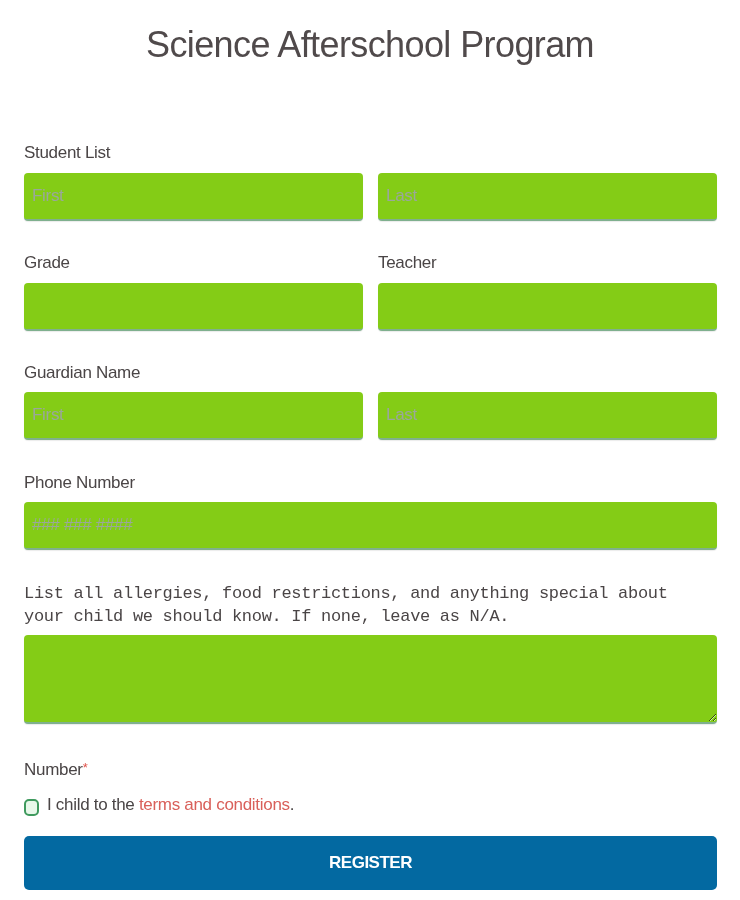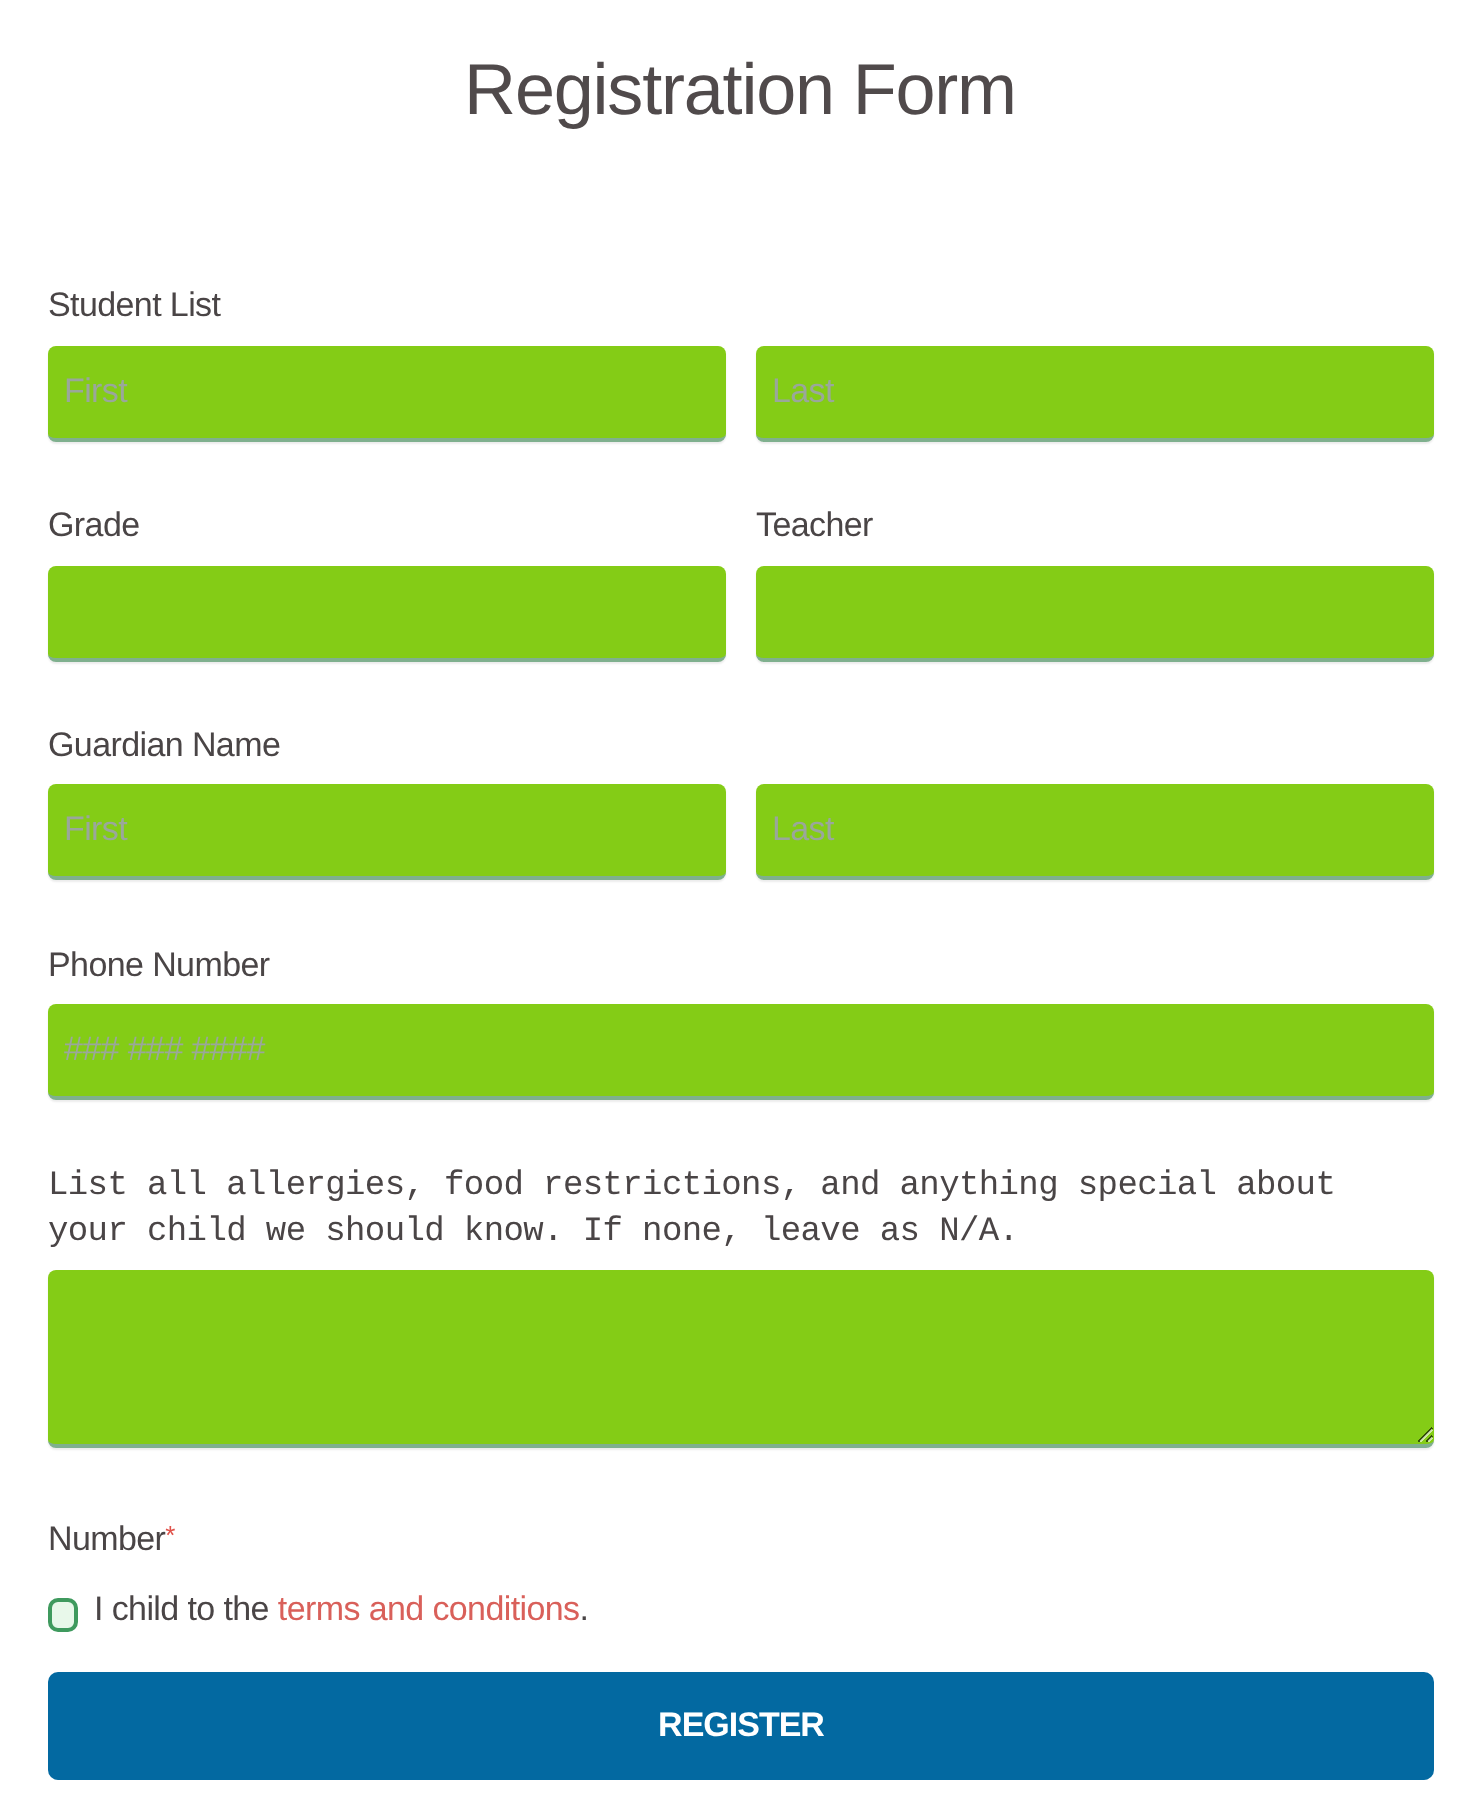--- a/index.html
+++ b/index.html
@@ -34,21 +34,21 @@
     position: absolute; left: 24px; top: 836px; width: 693px; height: 54px;
     background: #0369a1; border: none; border-radius: 5px;
     color: #ffffff; font-family: "Liberation Sans", sans-serif;
     font-size: 17px; font-weight: bold; letter-spacing: -0.5px; cursor: pointer;
   }
 </style>
 </head>
 <body>
 
 <div class="title">
-  <div>Registration Form</div>
+  <div>Science Afterschool Program</div>
 </div>
 
 <div class="label" style="left:24px; top:143px;">Student List</div>
 <input class="field" style="left: 24px; top: 173px; width: 339px;" placeholder="First">
 <input class="field" style="left: 378px; top: 173px; width: 339px;" placeholder="Last">
 
 <div class="label" style="left:24px; top:253px;">Grade</div>
 <input class="field" style="left: 24px; top: 283px; width: 339px;">
 <div class="label" style="left:378px; top:253px;">Teacher</div>
 <input class="field" style="left: 378px; top: 283px; width: 339px;">

